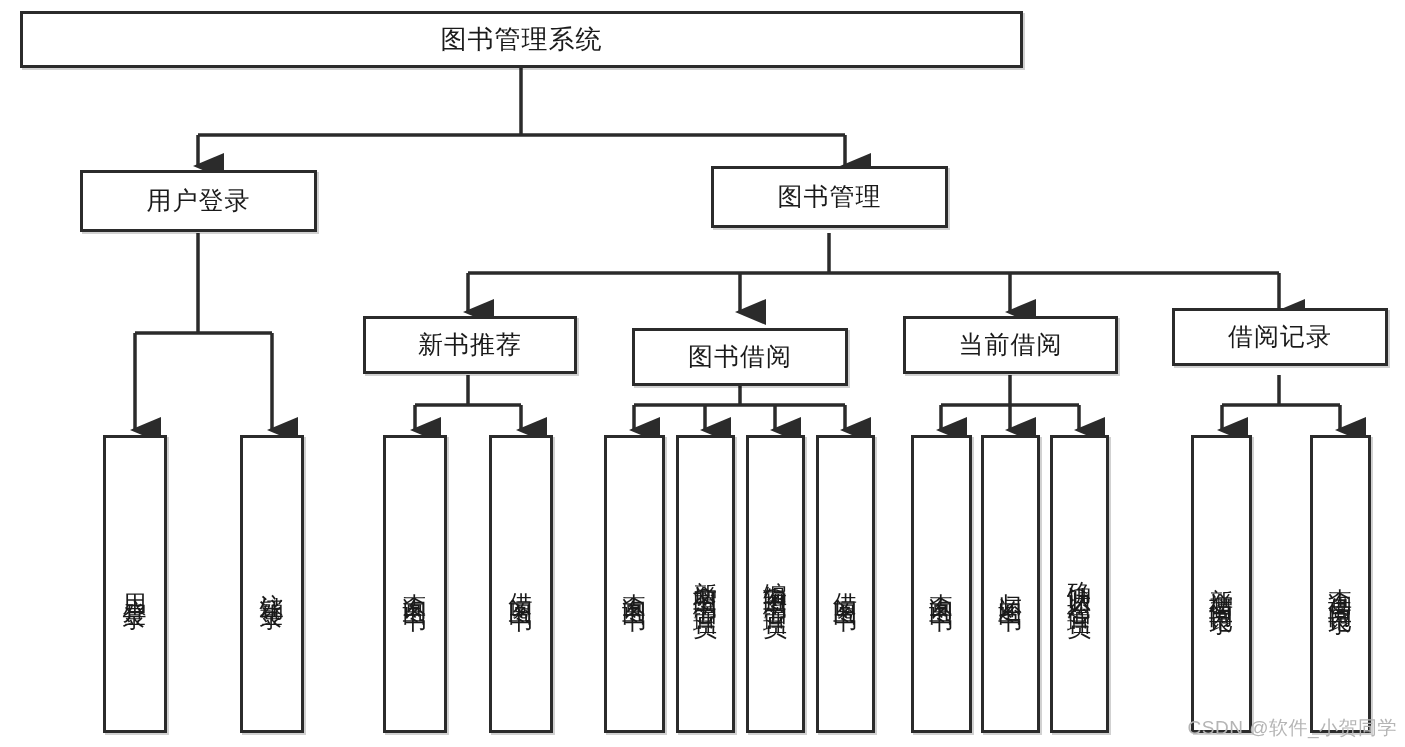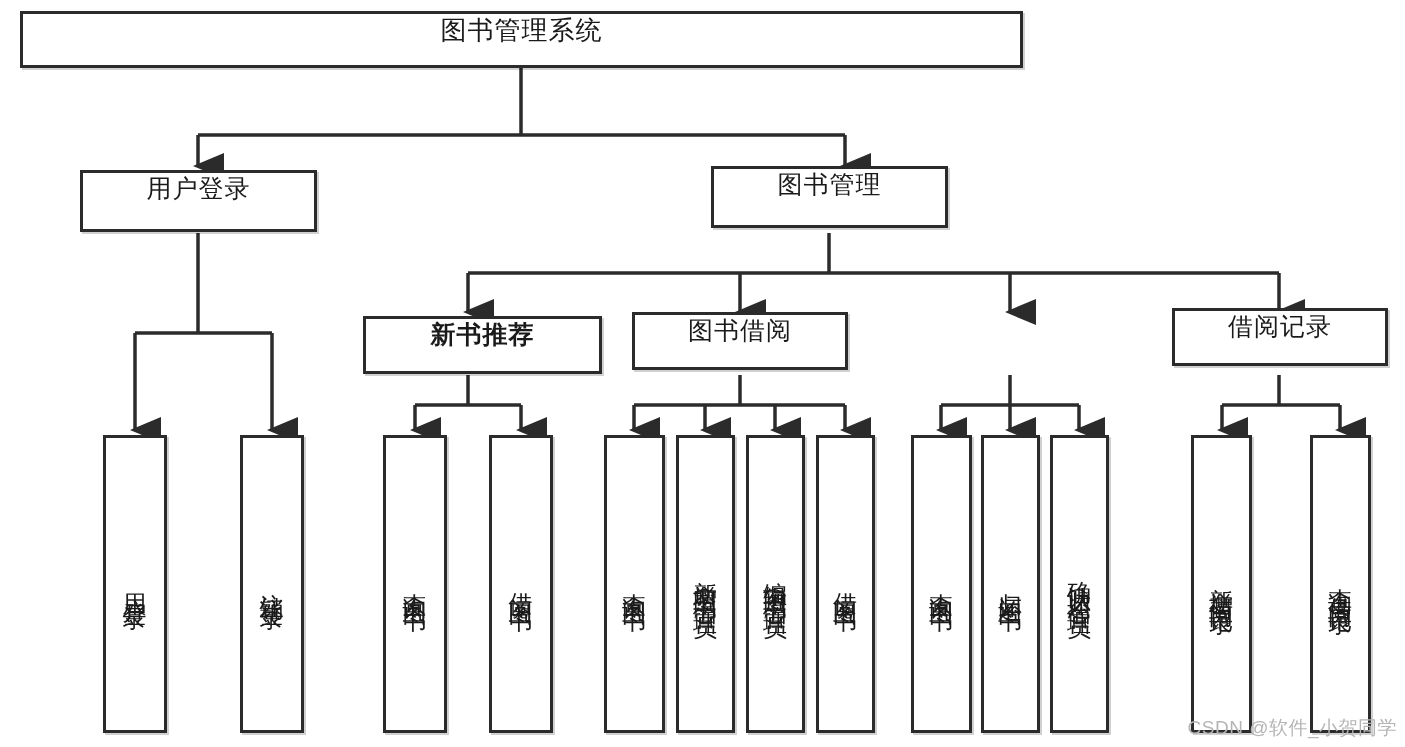--- a/index.html
+++ b/index.html
@@ -28,21 +28,21 @@
     z-index: 1;
   }
   
   .node {
     position: absolute;
     box-sizing: border-box;
     background: #ffffff;
     border: 3px solid #2b2b2b;
     z-index: 2;
     display: flex;
-    align-items: flex-start;
+    align-items: center;
     justify-content: center;
     color: #1a1a1a;
     box-shadow: 2px 2px 0 rgba(0,0,0,0.18);
   }
   .node .label {
     display: block;
     text-align: center;
     letter-spacing: 1px;
     line-height: 1.25;
     white-space: nowrap;
@@ -142,25 +142,28 @@
     <span class="label">图书管理系统</span>
   </div>
 
   <div class="node horiz" style="left:80px; top:170px; width:237px; height:62px;">
     <span class="label">用户登录</span>
   </div>
   <div class="node horiz" style="left:711px; top:166px; width:237px; height:62px;">
     <span class="label">图书管理</span>
   </div>
 
-  <div class="node horiz" style="left:363px; top:316px; width:239px; height:58px;font-weight:bold;">
+  <div class="node horiz" style="left:363px; top:316px; width:214px; height:58px;">
     <span class="label">新书推荐</span>
   </div>
-  <div class="node horiz" style="left:632px; top:312px; width:216px; height:58px;">
+  <div class="node horiz" style="left:632px; top:328px; width:216px; height:58px;">
     <span class="label">图书借阅</span>
+  </div>
+  <div class="node horiz" style="left:903px; top:316px; width:215px; height:58px;">
+    <span class="label">当前借阅</span>
   </div>
   <div class="node horiz" style="left:1172px; top:308px; width:216px; height:58px;">
     <span class="label">借阅记录</span>
   </div>
 
   <div class="node vert" style="left:103px; top:435px; width:64px; height:298px;">
     <span class="label">用户登录</span>
   </div>
   <div class="node vert" style="left:240px; top:435px; width:64px; height:298px;">
     <span class="label">注销登录</span>

